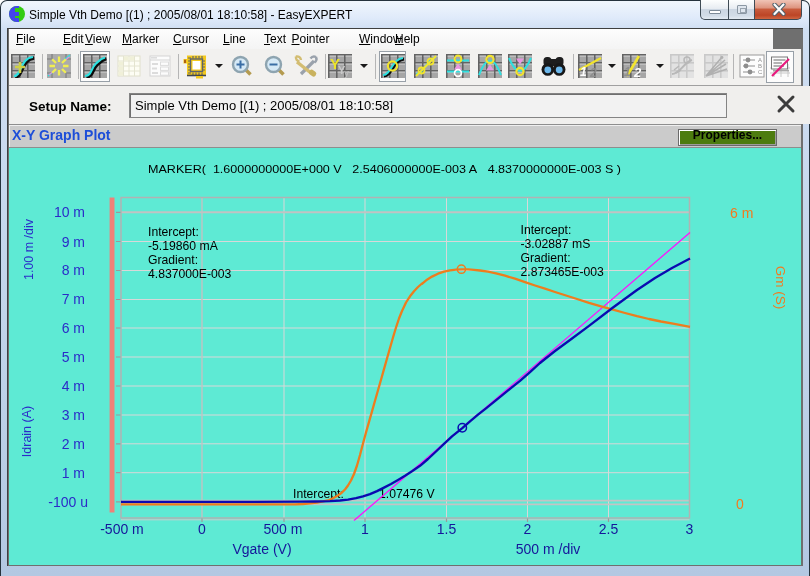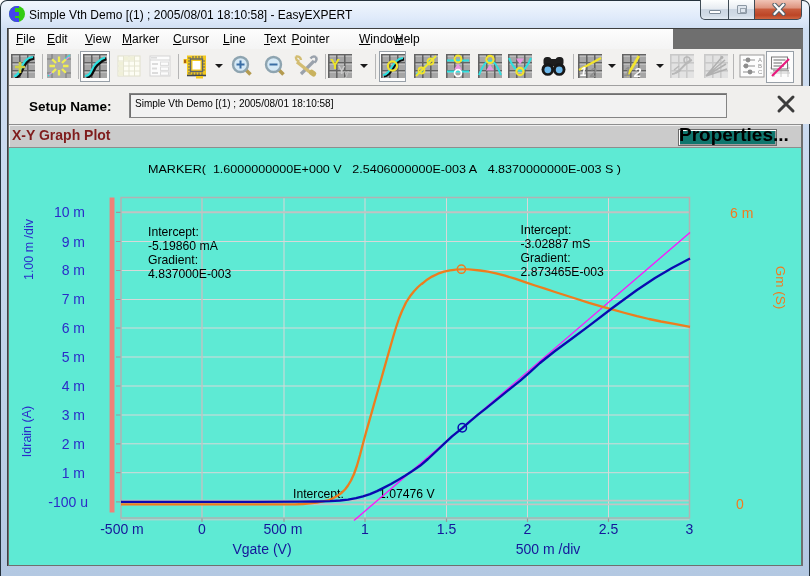--- a/index.html
+++ b/index.html
@@ -3,35 +3,35 @@
 <style>
 html,body{margin:0;padding:0}
 body{width:810px;height:576px;overflow:hidden;font-family:"Liberation Sans",sans-serif;background:#fff}
 .abs{position:absolute}
 #win{position:relative;width:810px;height:576px}
 #frameOuter{position:absolute;left:0;top:0;width:810px;height:576px;background:#25323c;border-radius:7px 7px 0 0}
 #frameBlue{position:absolute;left:1px;top:1px;width:808px;height:575px;border-radius:6px 6px 0 0;
   background:linear-gradient(180deg,#f0f6fc 0%,#dfeafa 3%,#cfdef2 5%,#c2d4ea 55%,#b3c8e2 100%)}
 #titleText{position:absolute;left:29px;top:7.5px;font-size:12px;color:#000;white-space:pre}
 #clientEdge{position:absolute;left:7px;top:28px;width:796px;height:538px;background:#6f6f6f;box-shadow:inset 1px 1px 0 #3f3f3f}
-#menubar{position:absolute;left:9px;top:29px;width:664px;height:20px;background:linear-gradient(#fdfdfd,#f4f4f4)}
+#menubar{position:absolute;left:9px;top:29px;width:764px;height:20px;background:linear-gradient(#fdfdfd,#f4f4f4)}
 .mi{position:absolute;top:3px;font-size:12px;color:#000}
 #toolbar{position:absolute;left:9px;top:49px;width:792px;height:37px;background:#f2f1ef;border-bottom:1px solid #a0a0a0;box-sizing:border-box}
 .tsep{position:absolute;top:5px;width:1px;height:25px;background:#b5b5b5}
 .tico{position:absolute;top:5px}
 .press{position:absolute;background:#fcfcfc;border:1px solid #98a0a8;box-sizing:border-box}
 .tarw{position:absolute;width:0;height:0;border-left:4px solid transparent;border-right:4px solid transparent;border-top:4.5px solid #1a1a1a}
 #setuprow{position:absolute;left:9px;top:86px;width:809px;height:38px;background:#f0efed}
 #setuplabel{position:absolute;left:20px;top:12.5px;font-size:13.5px;font-weight:bold;color:#000}
 #setupfield{position:absolute;left:120px;top:7px;width:598px;height:25px;background:#f2f2f2;border:1px solid #848484;box-shadow:inset 1px 1px 0 #6f6f6f;box-sizing:border-box}
-#setuptext{position:absolute;left:5px;top:4px;font-size:10px;color:#000;white-space:pre}
+#setuptext{position:absolute;left:5px;top:4px;font-size:13px;color:#000;white-space:pre}
 #xybar{position:absolute;left:9px;top:124px;width:792px;height:23.5px;background:#cbcbcb;border-top:1px solid #8e8e8e;border-bottom:1.5px solid #8e8e8e;box-shadow:inset 1px 1px 0 #efefef;box-sizing:border-box}
-#xytitle{position:absolute;left:3px;top:2px;font-size:14px;font-weight:bold;color:#7f1d1d}
-#propbtn{position:absolute;left:669px;top:4px;width:99px;height:17px;background:#0f766e;border:1px solid #6b6b6b;
- box-shadow:inset 1px 1px 0 #fff,inset -1px -1px 0 #9c9c9c;font-size:19px;font-weight:bold;text-align:center;line-height:10.5px;box-sizing:border-box}
+#xytitle{position:absolute;left:3px;top:2px;font-size:14px;font-weight:bold;color:#1d4ed8}
+#propbtn{position:absolute;left:669px;top:4px;width:99px;height:17px;background:#4d7c0f;border:1px solid #6b6b6b;
+ box-shadow:inset 1px 1px 0 #fff,inset -1px -1px 0 #9c9c9c;font-size:12px;font-weight:bold;text-align:center;line-height:10.5px;box-sizing:border-box}
 #graph{position:absolute;left:9px;top:147.5px;width:792px;height:417.5px;background:#5eead4}
 </style></head>
 <body>
 <div id="win">
   <div id="frameOuter"></div>
   <div id="frameBlue"></div>
   <div id="titleText">Simple Vth Demo [(1) ; 2005/08/01 18:10:58] - EasyEXPERT</div>
   <svg class="abs" style="left:8px;top:5px" width="18" height="18" viewBox="0 0 18 18">
     <circle cx="9" cy="9" r="8" fill="#33cc11"></circle>
     <path d="M9,1 A8,8 0 0 0 9,17 L11,17 11,13 7,13 7,11 11,11 11,7 7,7 7,3 11,3 11,1 Z" fill="#4444ee"></path>
@@ -48,21 +48,21 @@
     <div class="abs" style="left:754px;top:0;width:48px;height:20px;border:1px solid #3f4b55;border-top:none;border-radius:0 0 5px 0;background:linear-gradient(180deg,#f0c4b6 0%,#de9681 40%,#c85b3c 50%,#bc4526 80%,#d06540 100%);box-sizing:border-box">
       <svg class="abs" style="left:17px;top:3px" width="14" height="13" viewBox="0 0 14 13">
         <path d="M2.5,1.5 L11.5,11 M11.5,1.5 L2.5,11" stroke="#53616b" stroke-width="4.2" stroke-linecap="round"></path>
         <path d="M2.5,1.5 L11.5,11 M11.5,1.5 L2.5,11" stroke="#fcfcfc" stroke-width="2.2" stroke-linecap="round"></path>
       </svg>
     </div>
   </div>
   <div id="clientEdge"></div>
   <div id="menubar">
     <span class="mi" style="left:7px"><u>F</u>ile</span>
-    <span class="mi" style="left:38px"><u>E</u>dit</span>
+    <span class="mi" style="left:54px"><u>E</u>dit</span>
     <span class="mi" style="left:76px"><u>V</u>iew</span>
     <span class="mi" style="left:113px"><u>M</u>arker</span>
     <span class="mi" style="left:164px"><u>C</u>ursor</span>
     <span class="mi" style="left:214px"><u>L</u>ine</span>
     <span class="mi" style="left:255px"><u>T</u>ext</span>
     <span class="mi" style="left:282.5px"><u>P</u>ointer</span>
     <span class="mi" style="left:350px"><u>W</u>indow</span>
     <span class="mi" style="left:386px"><u>H</u>elp</span>
   </div>
   <svg width="0" height="0" style="position:absolute">

